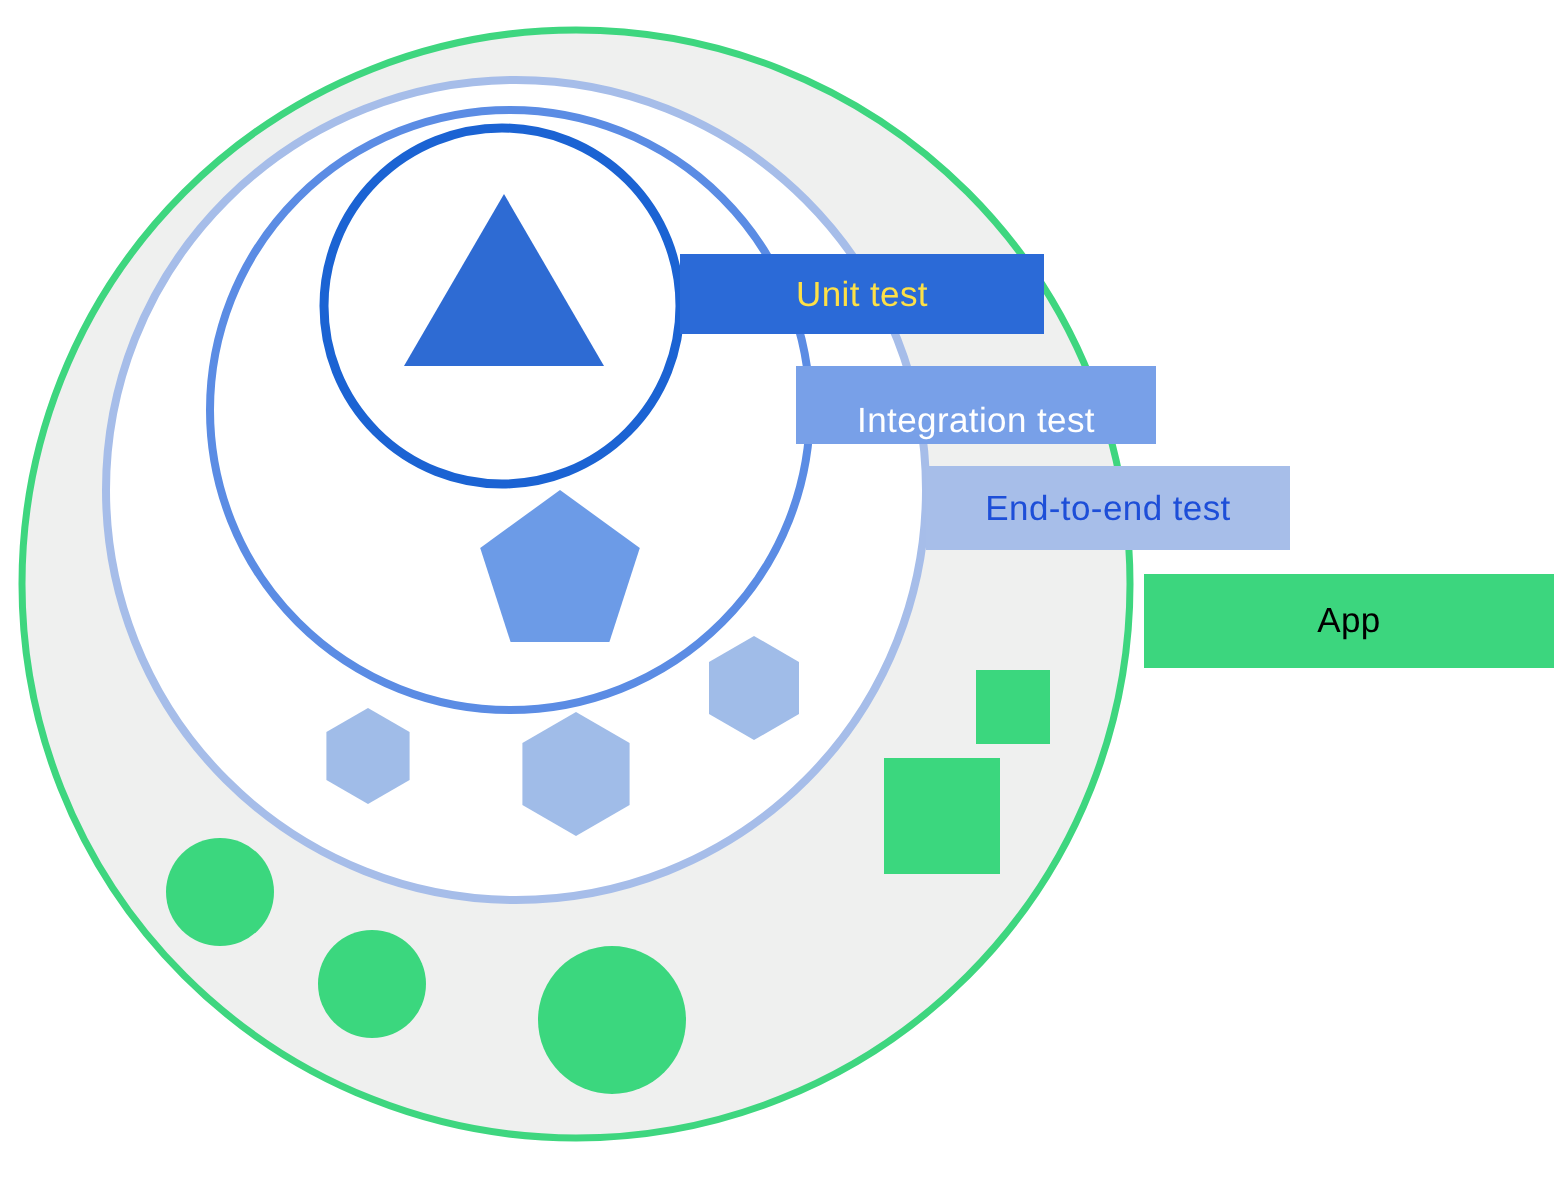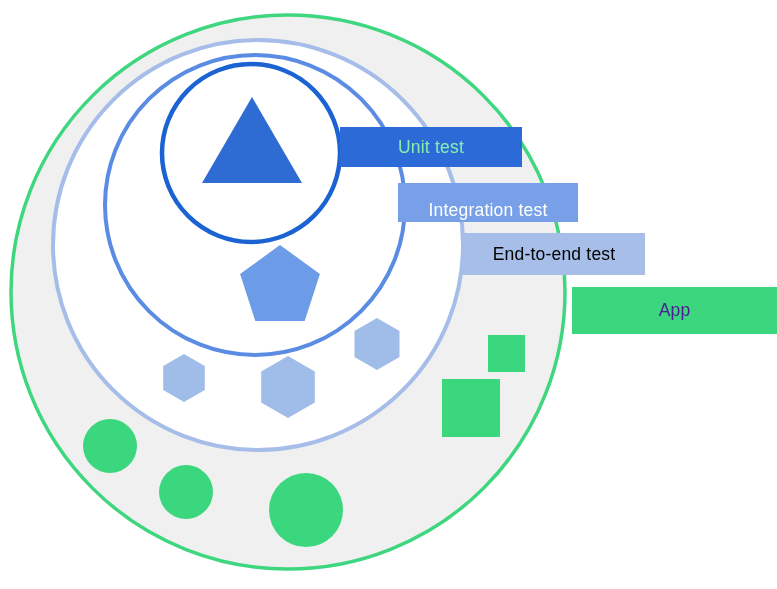--- a/index.html
+++ b/index.html
@@ -41,24 +41,24 @@
       <polygon points="288.0,356.0 314.8,371.5 314.8,402.5 288.0,418.0 261.2,402.5 261.2,371.5" fill="#a0bce8"></polygon>
       <polygon points="377.0,318.0 399.5,331.0 399.5,357.0 377.0,370.0 354.5,357.0 354.5,331.0" fill="#a0bce8"></polygon>
       <circle cx="110" cy="446" r="27" fill="#3bd77e"></circle>
       <circle cx="186" cy="492" r="27" fill="#3bd77e"></circle>
       <circle cx="306" cy="510" r="37" fill="#3bd77e"></circle>
       <rect x="488" y="335" width="37" height="37" fill="#3bd77e"></rect>
       <rect x="442" y="379" width="58" height="58" fill="#3bd77e"></rect>
     </svg>
 
   <div class="ring-bar" style="left: 340px; top: 127px; width: 182px; height: 40px; background: rgb(43, 106, 215);">
-    <span style="color: #86efac;">Unit test</span>
+    <span style="color: #fde047;">Unit test</span>
   </div>
   <div class="ring-bar" style="left: 398px; top: 183px; width: 180px; height: 39px; background: rgb(120, 160, 232);">
     <span style="color: rgb(255, 255, 255); margin-top: 16px;">Integration test</span>
   </div>
   <div class="ring-bar" style="left: 463px; top: 233px; width: 182px; height: 42px; background: rgb(167, 190, 233);">
-    <span style="color: #000000;">End-to-end test</span>
+    <span style="color: #1d4ed8;">End-to-end test</span>
   </div>
   <div class="ring-bar" style="left: 572px; top: 287px; width: 205px; height: 47px; background: rgb(60, 214, 126);">
-    <span style="color: #4c1d95;">App</span>
+    <span style="color: #000000;">App</span>
   </div>
 </div>
 
 </body></html>

